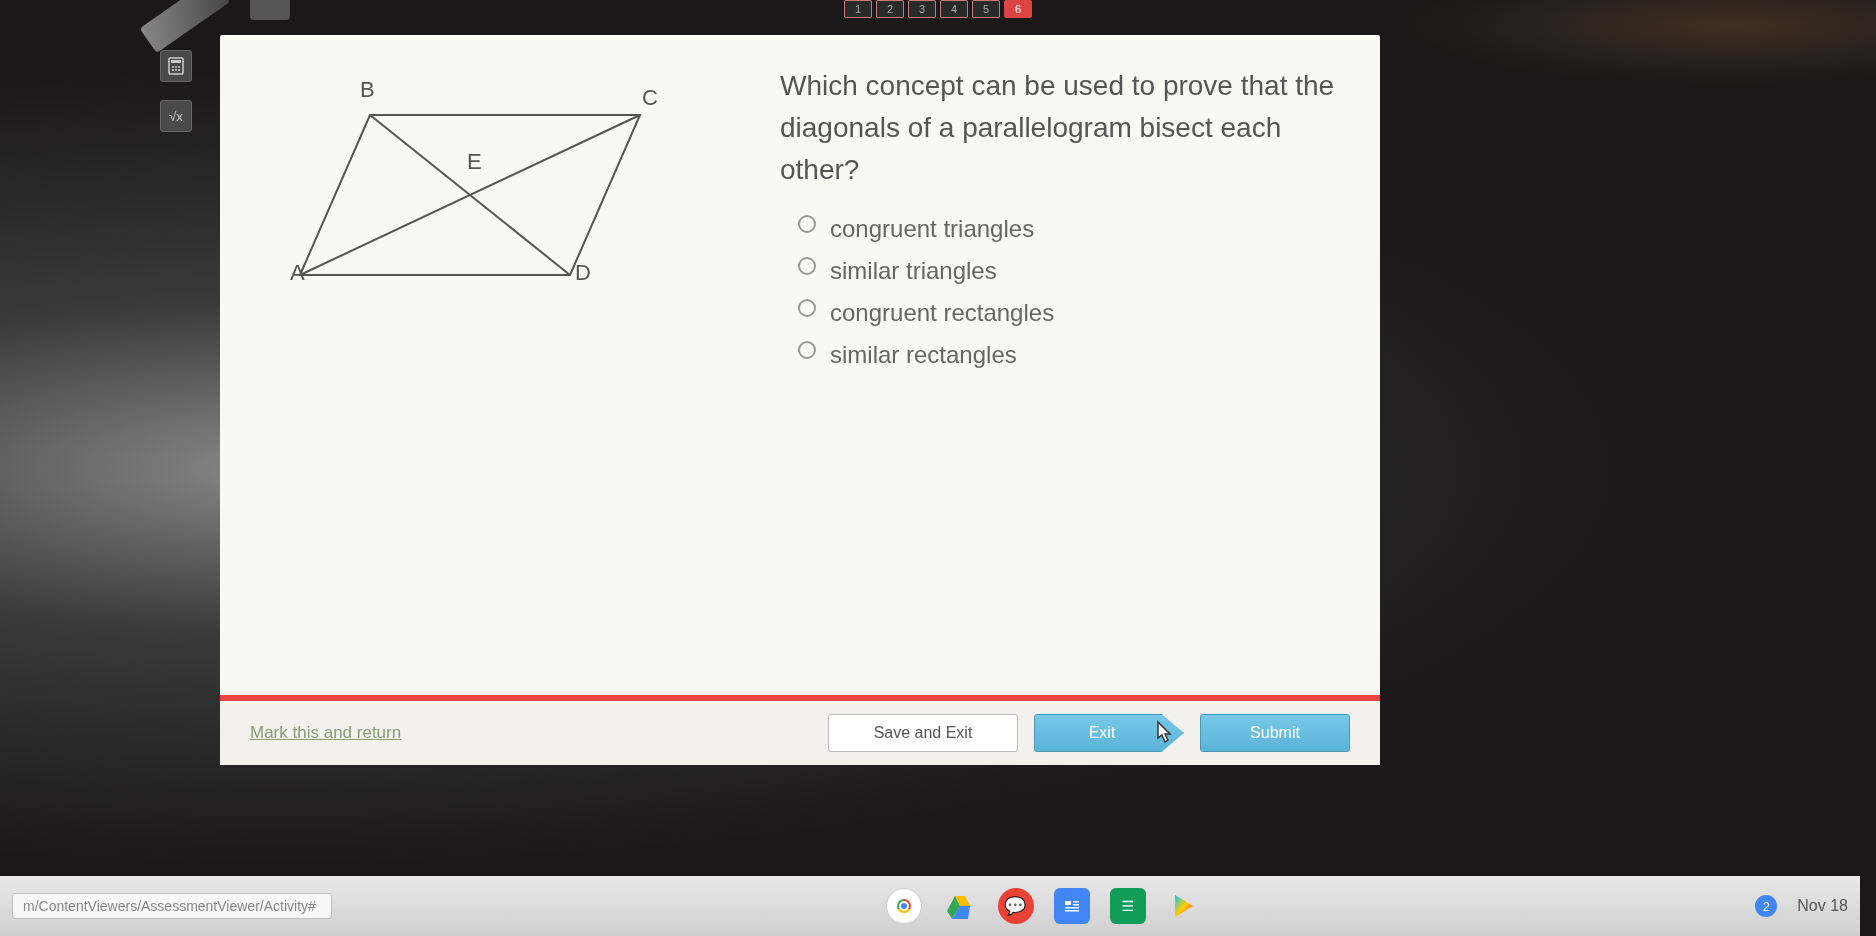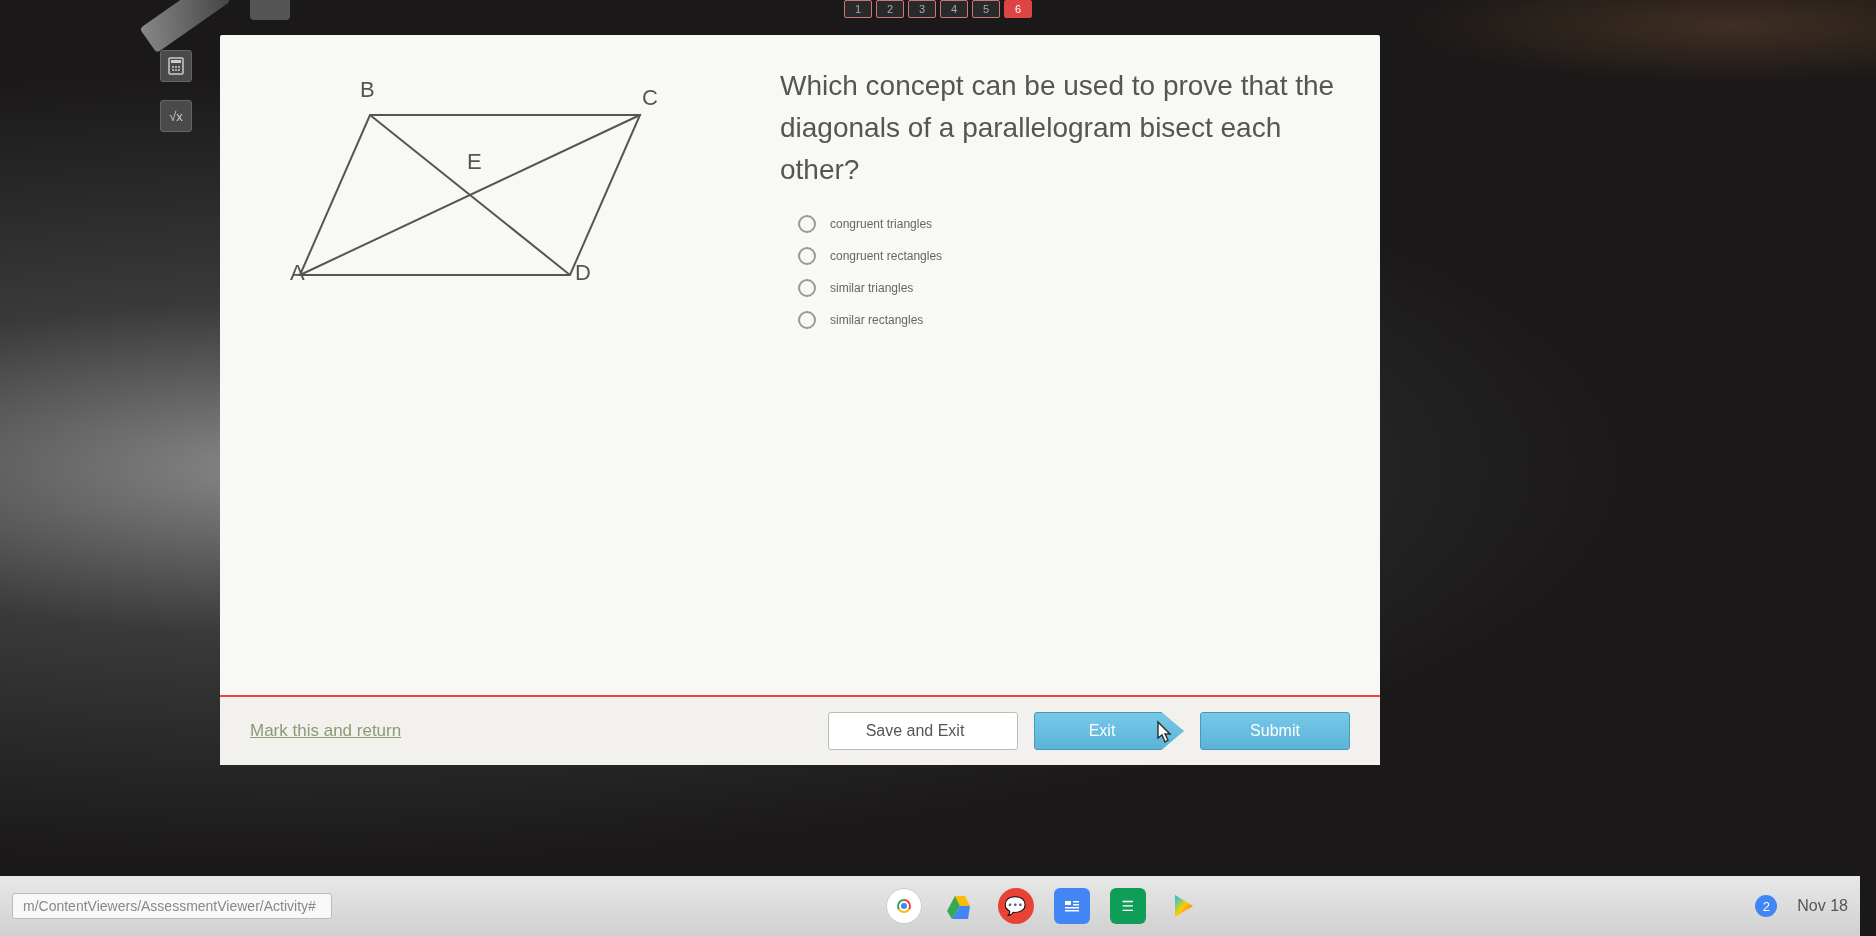--- a/index.html
+++ b/index.html
@@ -110,39 +110,38 @@
       font-size: 28px;
       color: #555;
       line-height: 1.5;
       margin-bottom: 24px;
     }
     .options {
       padding-left: 18px;
     }
     .option {
       display: flex;
-      align-items: center;
       gap: 14px;
       margin-bottom: 14px;
-      font-size: 12px;
+      font-size: 24px;
       color: #666;
       cursor: pointer;
     }
     .radio {
       width: 18px;
       height: 18px;
       border: 2px solid #999;
       border-radius: 50%;
       flex-shrink: 0;
     }
     
     
     .panel-footer {
       height: 70px;
-      border-top: 2px solid #ef4444;
+      border-top: 6px solid #ef4444;
       background: #f2f1ee;
       display: flex;
       align-items: center;
       padding: 0 30px;
     }
     .mark-link {
       color: #8a9b75;
       text-decoration: underline;
       font-size: 17px;
       cursor: pointer;
@@ -159,21 +158,20 @@
       cursor: pointer;
       display: flex;
       align-items: center;
       justify-content: center;
       border: 1px solid #bbb;
     }
     .btn-save {
       background: #fff;
       color: #555;
       width: 190px;
-      padding-left: 8px;
     }
     .btn-next {
       background: linear-gradient(#78c8e8, #5ab4d8);
       border: 1px solid #4a98b8;
       color: #fff;
       width: 150px;
       position: relative;
       clip-path: polygon(0 0, 85% 0, 100% 50%, 85% 100%, 0 100%);
       padding-right: 38px;
     }
@@ -346,25 +344,25 @@
 
     <div class="question-area">
       <div class="question-text">Which concept can be used to prove that the diagonals of a parallelogram bisect each other?</div>
       <div class="options">
         <div class="option">
           <span class="radio"></span>
           <span>congruent triangles</span>
         </div>
         <div class="option">
           <span class="radio"></span>
-          <span>congruent rectangles</span>
+          <span>similar triangles</span>
         </div>
         <div class="option">
           <span class="radio"></span>
-          <span>similar triangles</span>
+          <span>congruent rectangles</span>
         </div>
         <div class="option">
           <span class="radio"></span>
           <span>similar rectangles</span>
         </div>
       </div>
     </div>
 
   </div>
 

